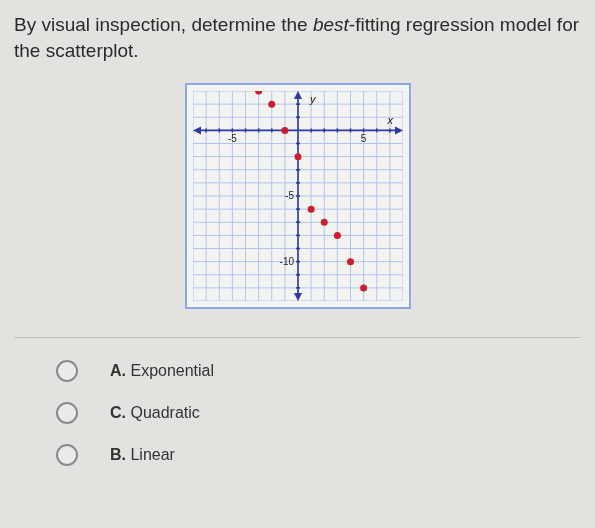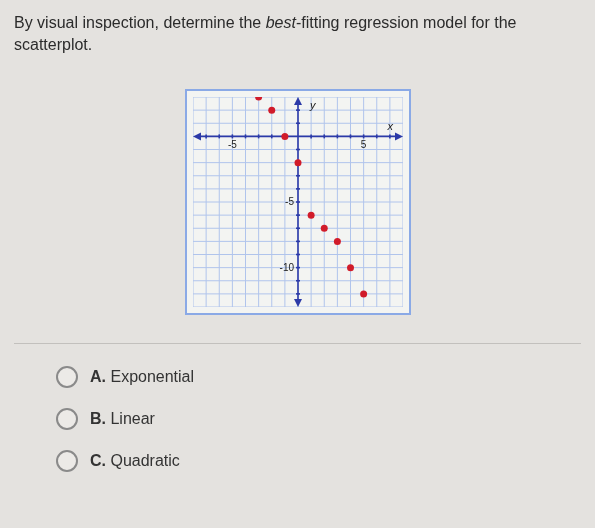--- a/index.html
+++ b/index.html
@@ -6,23 +6,23 @@
     margin: 0;
     padding: 12px 14px;
     width: 595px;
     height: 528px;
     box-sizing: border-box;
     font-family: Arial, Helvetica, sans-serif;
     background: #e4e2df;
     color: #2b2b2b;
   }
   .question {
-    font-size: 16px;
+    font-size: 19px;
     line-height: 1.35;
-    margin-bottom: 34px;
+    margin-bottom: 20px;
   }
   .question .italic { font-style: italic; }
   .chart-wrap {
     display: flex;
     justify-content: center;
     margin-bottom: 28px;
   }
   .chart-border {
     border: 2px solid #8aa9e6;
     padding: 6px;
@@ -32,21 +32,21 @@
     border: none;
     border-top: 1px solid #c2c0bd;
     margin: 0 0 22px 0;
   }
   .options {
     padding-left: 42px;
   }
   .option {
     display: flex;
     align-items: center;
-    gap: 12px;
+    gap: 32px;
     margin-bottom: 20px;
     font-size: 16px;
     color: #333;
   }
   .radio {
     width: 22px;
     height: 22px;
     border: 2px solid #8a8a8a;
     border-radius: 50%;
     box-sizing: border-box;
@@ -159,19 +159,19 @@
 
 <hr class="divider">
 
 <div class="options">
   <div class="option">
     <div class="radio"></div>
     <div><b>A.</b> <span>Exponential</span></div>
   </div>
   <div class="option">
     <div class="radio"></div>
-    <div><b>B.</b> <span>Linear</span></div>
+    <div><b>C.</b> <span>Quadratic</span></div>
   </div>
   <div class="option">
     <div class="radio"></div>
-    <div><b>C.</b> <span>Quadratic</span></div>
+    <div><b>B.</b> <span>Linear</span></div>
   </div>
 </div>
 
 </body></html>

